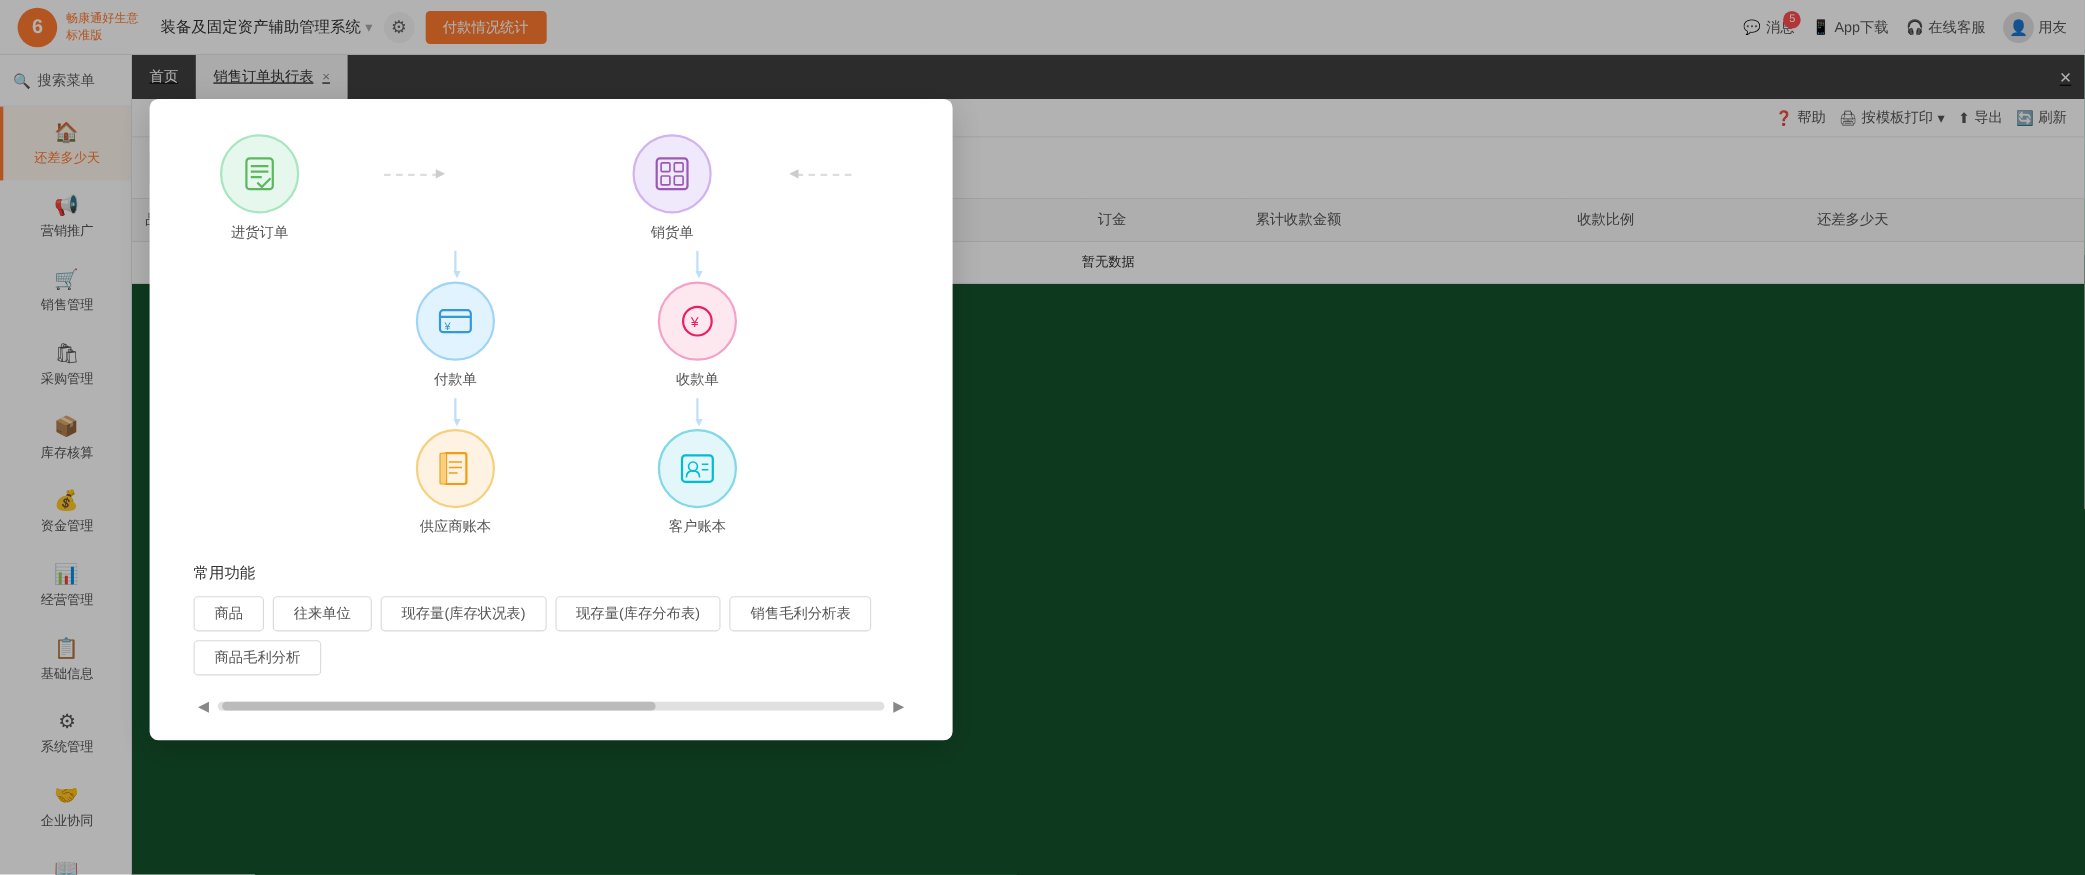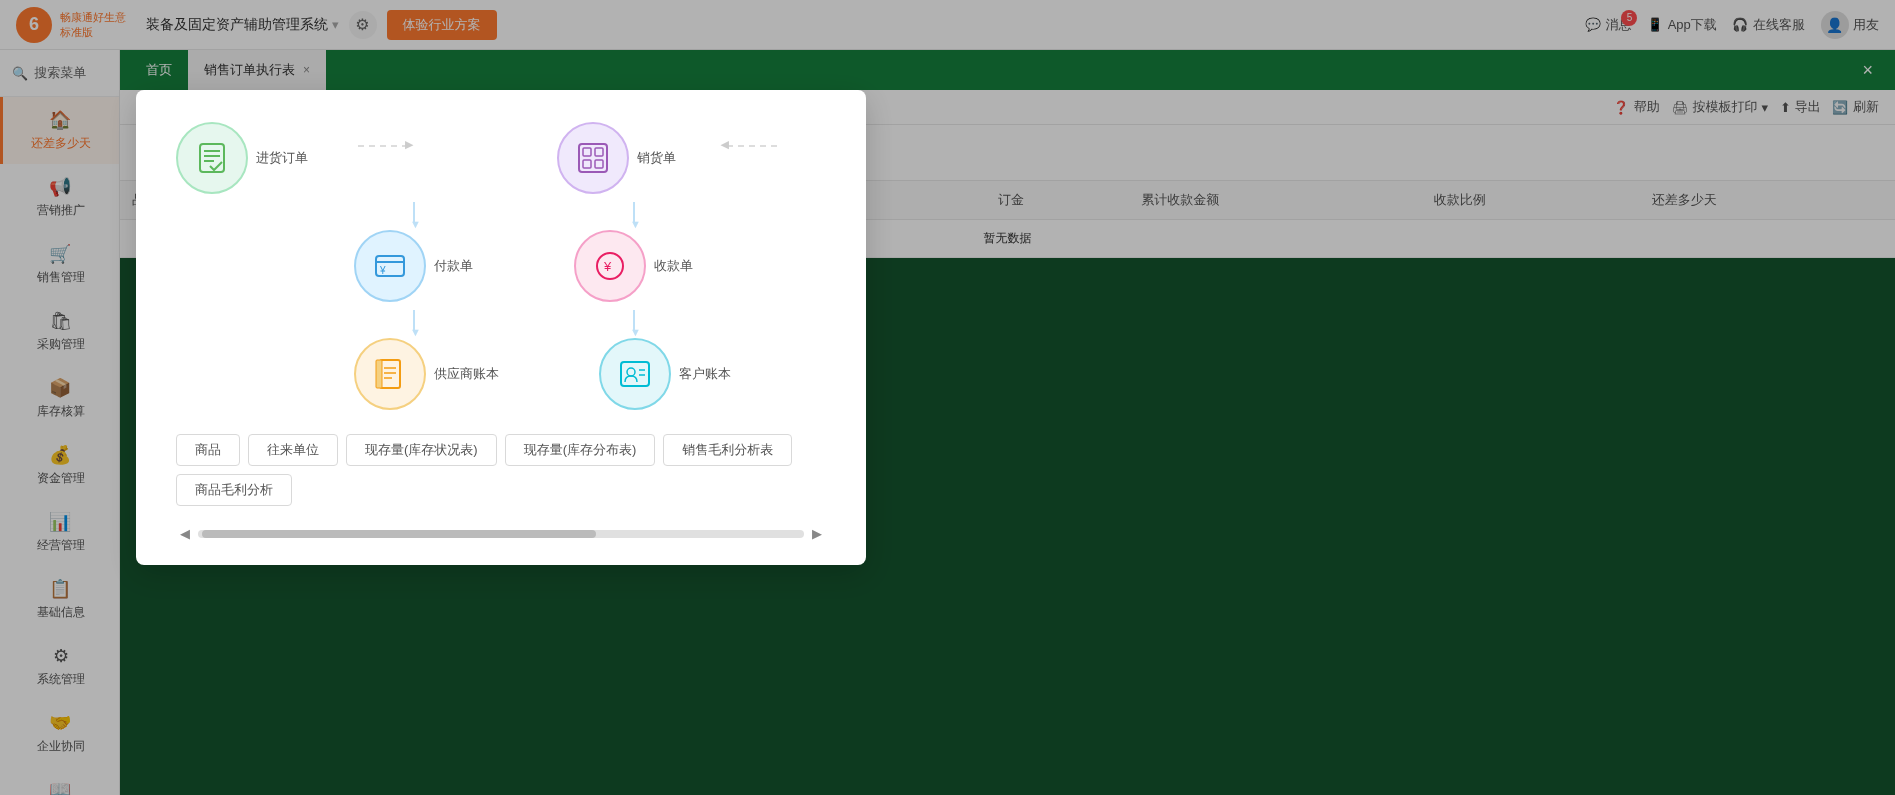--- a/index.html
+++ b/index.html
@@ -46,25 +46,26 @@
     .main-content {
       margin-left: 120px;
       margin-top: 50px;
       height: calc(100vh - 50px);
       display: flex;
       flex-direction: column;
     }
 
     
     .tab-bar {
-      background: #15803d;
+      background: #404040;
       display: flex;
       align-items: center;
-      padding: 0 10px;
+      padding: 0 0;
       height: 40px;
+      text-decoration: underline;
     }
     .tab-item { padding: 0 16px; height: 40px; display: flex; align-items: center; gap: 8px; cursor: pointer; color: #fff; font-size: 13px; }
     .tab-item.home { background: transparent; }
     .tab-item.active { background: #f5f5f5; color: #333; }
     .tab-close { font-size: 12px; cursor: pointer; color: #888; }
     .tab-bar-right { margin-left: auto; padding-right: 12px; }
     .close-all-btn { color: #fff; font-size: 16px; cursor: pointer; }
 
     
     .page-body { flex: 1; background: #f5f5f5; position: relative; overflow: hidden; }
@@ -85,21 +86,21 @@
     .more-conditions { color: #555; font-size: 13px; cursor: pointer; display: flex; align-items: center; gap: 4px; }
 
     
     .data-table { background: #fff; margin: 0; width: 100%; border-collapse: collapse; font-size: 13px; }
     .data-table th { background: #fafafa; padding: 10px 12px; text-align: left; border-bottom: 1px solid #e8e8e8; color: #555; font-weight: 500; white-space: nowrap; }
     .data-table td { padding: 10px 12px; border-bottom: 1px solid #f0f0f0; color: #333; white-space: nowrap; }
 
     
     .overlay { position: fixed; inset: 0; background: rgba(0,0,0,0.3); z-index: 200; display: flex; align-items: flex-start; justify-content: flex-start; }
     .dialog { position: absolute; left: 136px; top: 90px; width: 730px; background: #fff; border-radius: 8px; box-shadow: 0 8px 32px rgba(0,0,0,0.18); padding: 32px 40px 24px 40px; }
-    .flow-node { display: flex; flex-direction: row; align-items: center; gap: 8px; min-width: 120px; }
+    .flow-node { display: flex; flex-direction: column; align-items: center; gap: 8px; min-width: 120px; }
     .flow-circle { width: 72px; height: 72px; border-radius: 50%; display: flex; align-items: center; justify-content: center; font-size: 28px; }
     .flow-label { font-size: 13px; color: #555; text-align: center; }
     .flow-arrow-h { flex: 1; display: flex; align-items: center; justify-content: center; padding-bottom: 24px; }
 
     
     .fc-green { background: #e6f7ee; }
     .fc-red { background: #fde8e8; }
     .fc-purple { background: #f0e9fc; }
     .fc-orange { background: #fef3e2; }
     .fc-blue-light { background: #e0f3ff; }
@@ -139,21 +140,21 @@
         <div>标准版</div>
       </div>
     </div>
     <div class="title-dropdown">
       <span style="font-size:14px; color:#333;">装备及固定资产辅助管理系统</span>
       <span style="color:#aaa;">▾</span>
     </div>
     <div class="settings-btn">
       <span>⚙</span>
     </div>
-    <button class="experience-btn">体验行业方案</button>
+    <button class="experience-btn">付款情况统计</button>
   </div>
   <div class="header-right">
     <div class="header-right-item">
       <span>💬</span>
       <span>消息</span>
       <div class="badge">5</div>
     </div>
     <div class="header-right-item">
       <span>📱</span>
       <span>App下载</span>
@@ -448,20 +449,21 @@
                 <line x1="22" y1="14" x2="28" y2="14" stroke="#00bcd4" stroke-width="1.5"></line>
                 <line x1="22" y1="19" x2="28" y2="19" stroke="#00bcd4" stroke-width="1.5"></line>
               </svg>
           </div>
           <span class="flow-label">客户账本</span>
         </div>
       </div>
     </div>
 
     <div class="common-functions">
+      <div class="common-title">常用功能</div>
       <div class="fn-buttons">
         <button class="fn-btn">商品</button>
         <button class="fn-btn">往来单位</button>
         <button class="fn-btn">现存量(库存状况表)</button>
         <button class="fn-btn">现存量(库存分布表)</button>
         <button class="fn-btn">销售毛利分析表</button>
         <button class="fn-btn">商品毛利分析</button>
       </div>
     </div>
 

